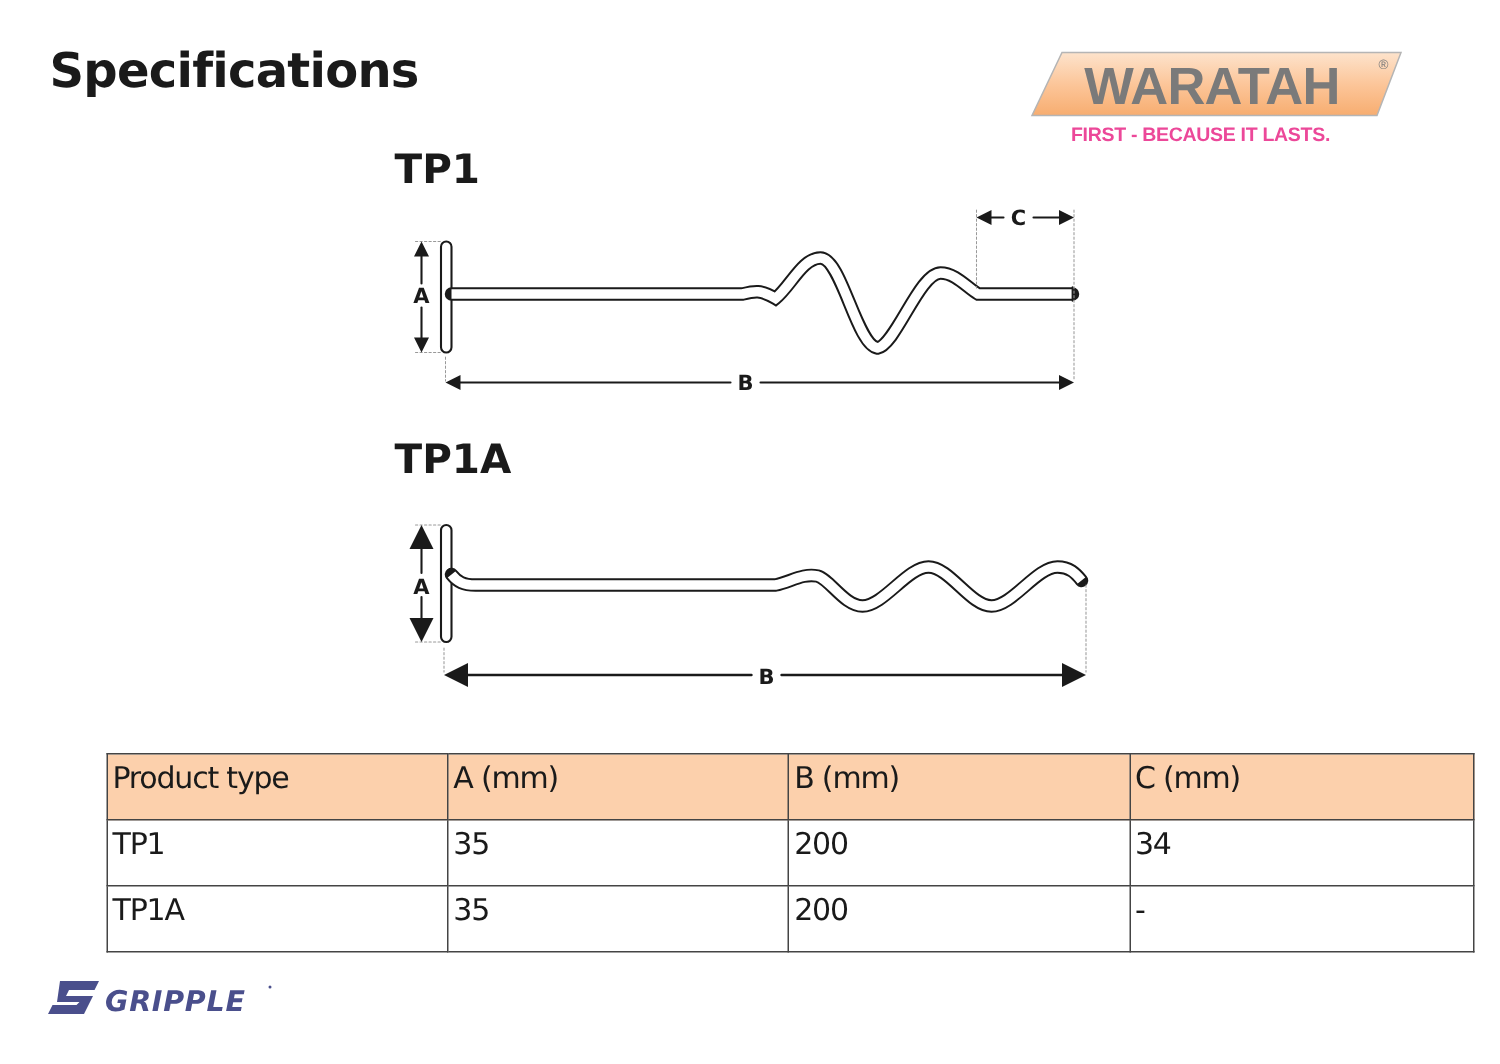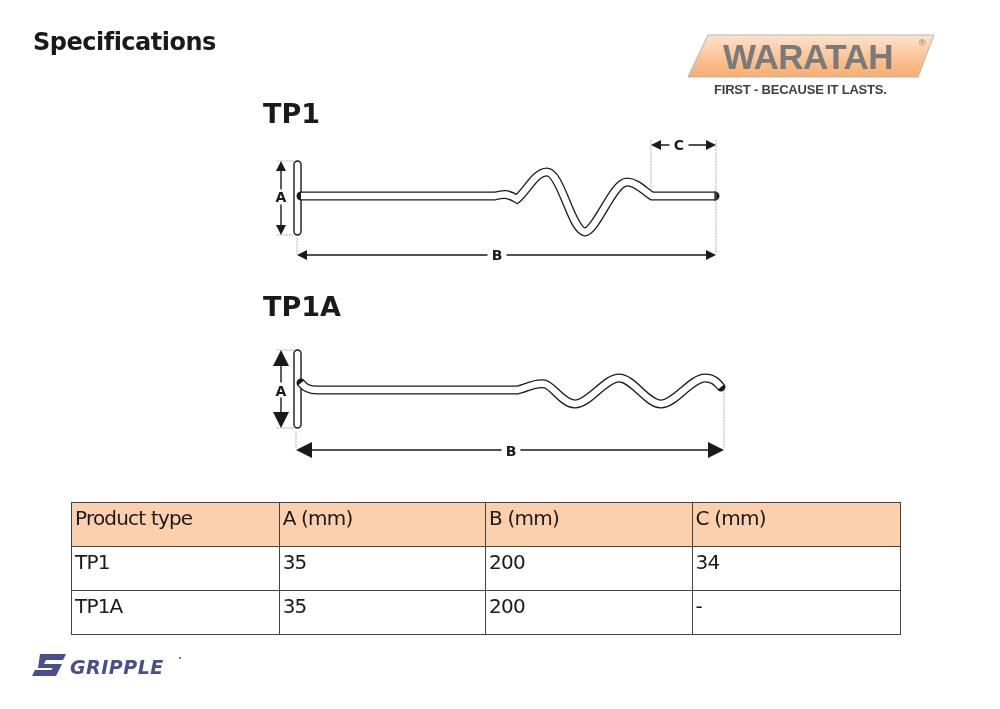--- a/index.html
+++ b/index.html
@@ -1,22 +1,22 @@
 <!DOCTYPE html>
 <html><head>
   <meta charset="utf-8">
   <style>
     html, body { margin:0; padding:0; }
     body { width:1000px; height:709px; background:#ffffff; position:relative; overflow:hidden; font-family:"DejaVu Sans", sans-serif; color:#1a1a1a; }
-    .title { position:absolute; left:33px; top:28px; font-size:24px; font-weight:bold; letter-spacing:-0.5px; font-family:"DejaVu Sans", sans-serif; }
+    .title { position:absolute; left:33px; top:28px; font-size:32px; font-weight:bold; letter-spacing:-0.5px; font-family:"DejaVu Sans", sans-serif; }
     .logo-waratah { position:absolute; left:686px; top:33px; width:250px; height:70px; }
-    .waratah-tagline { position:absolute; left:714px; top:82px; font-family:"Liberation Sans", sans-serif; font-weight:bold; font-size:13px; color:#404040; letter-spacing:-0.2px; }
+    .waratah-tagline { position:absolute; left:714px; top:82px; font-family:"Liberation Sans", sans-serif; font-weight:bold; font-size:13px; color:#ec4899; letter-spacing:-0.2px; }
     .prod-title { position:absolute; font-size:27px; font-weight:bold; font-family:"DejaVu Sans", sans-serif; }
     .diagram { position:absolute; }
-    .spec-table { position:absolute; left:71px; top:502px; width:830px; border-collapse:collapse; font-family:"DejaVu Sans", sans-serif; font-size:20px; font-weight:normal; }
+    .spec-table { position:absolute; left:71px; top:502px; width:912px; border-collapse:collapse; font-family:"DejaVu Sans", sans-serif; font-size:20px; font-weight:normal; }
     .spec-table th, .spec-table td { border:1px solid #444; text-align:left; vertical-align:top; padding:3px 3px; font-weight:normal; height:37px; letter-spacing:-0.8px; }
     .spec-table thead th { background:#fcd0ac; }
     .spec-table td { background:#fff; }
     .gripple { position:absolute; left:32px; top:650px; width:160px; height:30px; }
   </style>
 </head>
 <body>
 
 <div class="title">Specifications</div>
 

